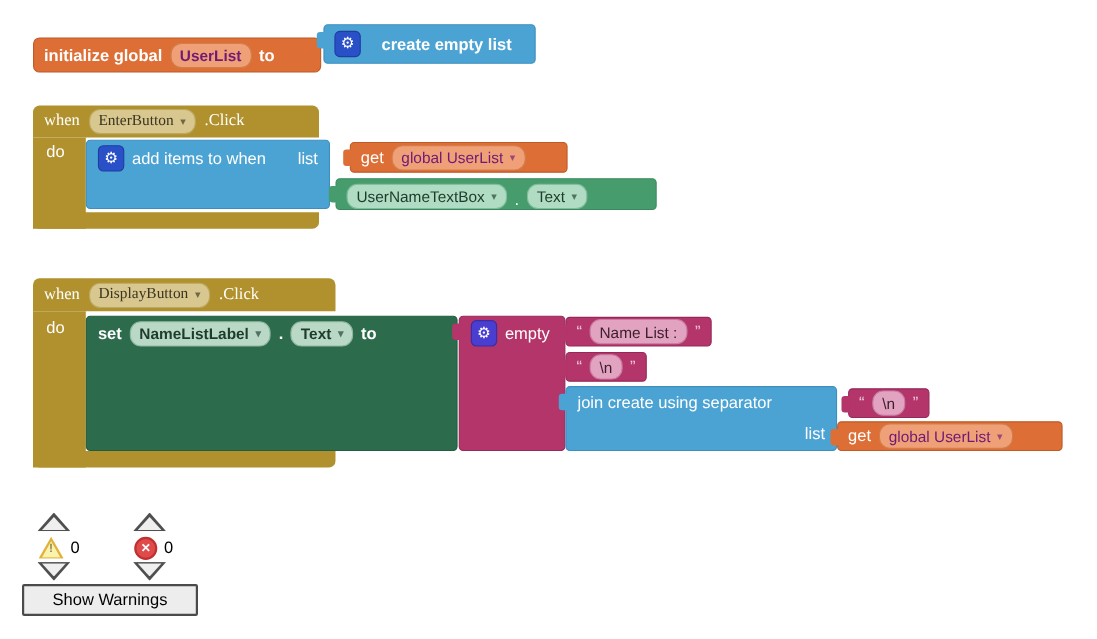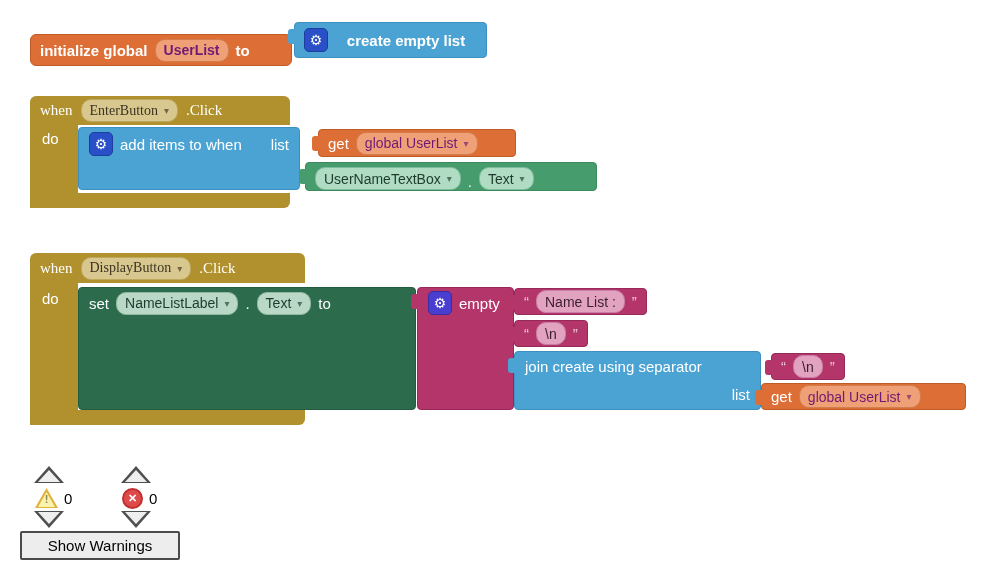--- a/index.html
+++ b/index.html
@@ -135,21 +135,21 @@
           <span class="dd">▾</span>
         </span>
         <span>.Click</span>
       </div>
     </div>
     <div class="olive" style="left:0;top:30px;width:48px;height:142px;"></div>
     <div class="olive" style="left:0;top:157px;width:275px;height:15px;border-radius:0 0 6px 6px;"></div>
     <span class="abs" style="left:12px;top:37px;color:#fff;">do</span>
 
     <div class="colblk dgreen" style="left:48px;top:34px;width:338px;height:123px;">
-      <div class="row" style="height:30px;">
+      <div class="row" style="height:30px;font-weight:bold;">
         <span>set</span>
         <span class="pill lgreen">
           <span>NameListLabel</span>
           <span class="dd">▾</span>
         </span>
         <span>.</span>
         <span class="pill lgreen">
           <span>Text</span>
           <span class="dd">▾</span>
         </span>

